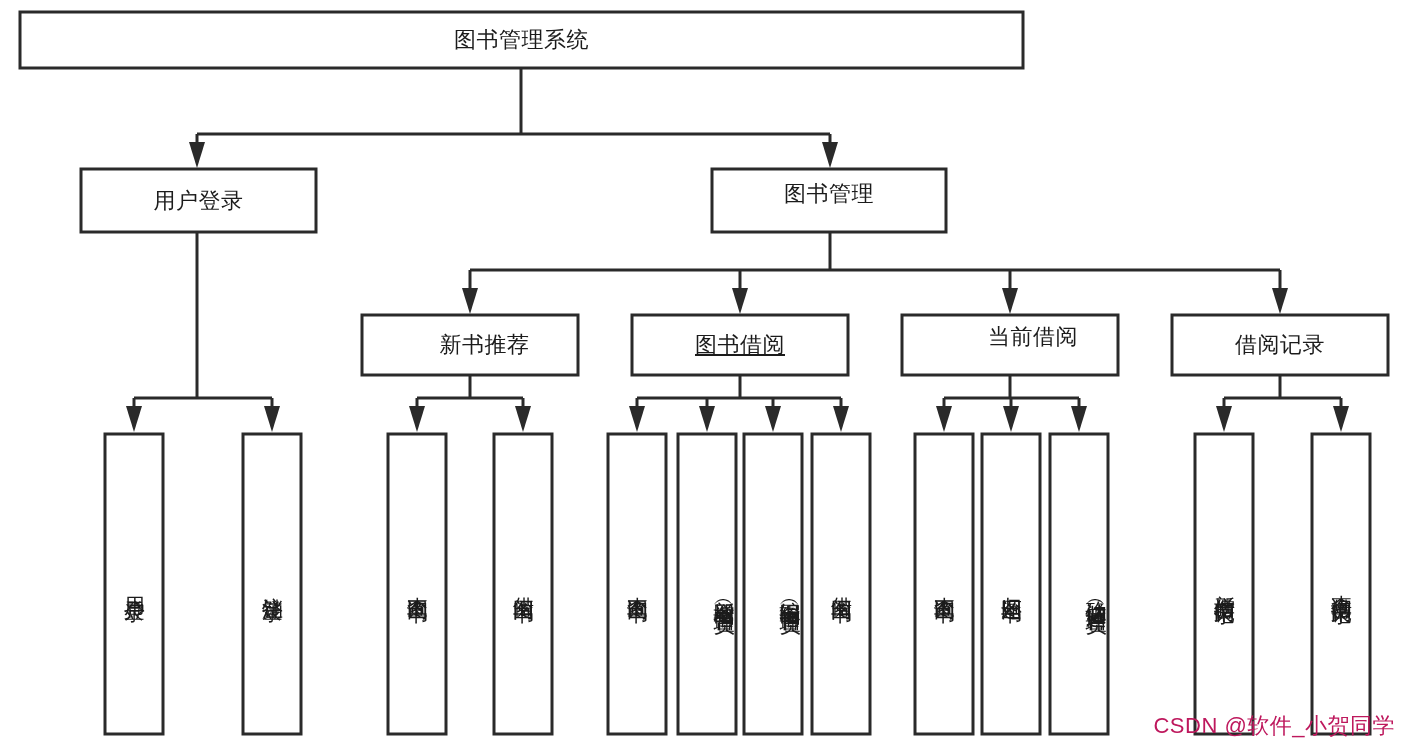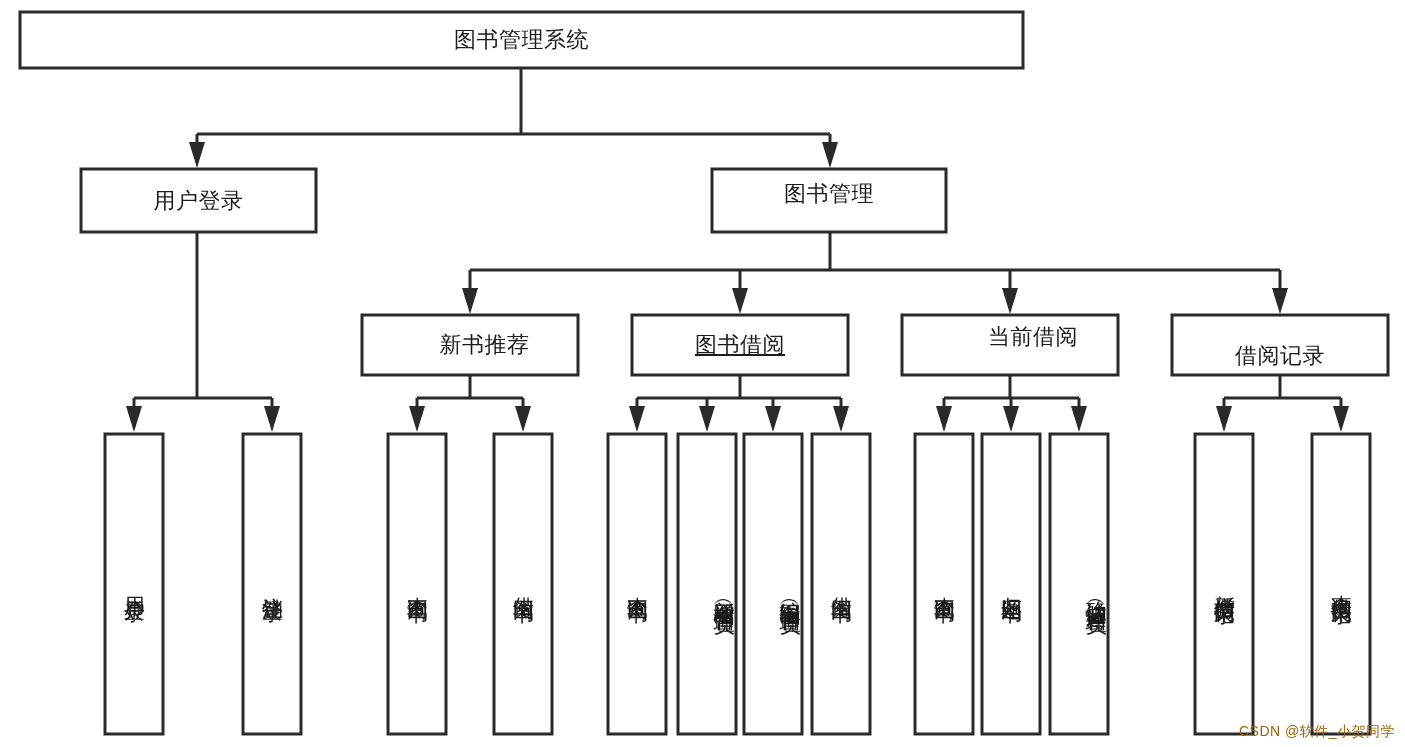--- a/index.html
+++ b/index.html
@@ -64,22 +64,22 @@
     font-size: 21px;
   }
   .node-label.vertical.short {
     align-items: center;
     padding-top: 0;
   }
   .watermark {
     position: absolute;
     right: 10px;
     bottom: 6px;
-    color: #a16207;
-    font-size: 14px;
+    color: #be185d;
+    font-size: 22px;
     letter-spacing: 0.5px;
     white-space: nowrap;
     pointer-events: none;
   }
 </style>
 </head>
 <body>
 
 <div id="diagram-root">
 
@@ -188,21 +188,21 @@
   </svg>
 
   <div class="node-label" style="left:20px; top:12px; width:1003px; height:56px;">图书管理系统</div>
 
   <div class="node-label" style="left:81px; top:169px; width:235px; height:63px;">用户登录</div>
   <div class="node-label" style="left:712px; top:169px; width:234px; height:50px;">图书管理</div>
 
   <div class="node-label" style="left:362px; top:315px; width:245px; height:60px;">新书推荐</div>
   <div class="node-label" style="left:632px; top:315px; width:216px; height:60px;text-decoration:underline;">图书借阅</div>
   <div class="node-label" style="left:902px; top:315px; width:216px; height:44px;padding-left:23px;">当前借阅</div>
-  <div class="node-label" style="left:1172px; top:326px; width:216px; height:60px;">借阅记录</div>
+  <div class="node-label" style="left:1172px; top:315px; width:216px; height:60px;">借阅记录</div>
 
   <div class="node-label vertical short" style="left:105px; top:434px; width:58px; height:300px;">用户登录</div>
   <div class="node-label vertical short" style="left:243px; top:434px; width:58px; height:300px;">注销登录</div>
 
   <div class="node-label vertical short" style="left:388px; top:434px; width:58px; height:300px;">查询图书</div>
   <div class="node-label vertical short" style="left:494px; top:434px; width:58px; height:300px;">借阅图书</div>
 
   <div class="node-label vertical short" style="left:608px; top:434px; width:58px; height:300px;">查询图书</div>
   <div class="node-label vertical" style="left:678px; top:434px; width:58px; height:300px;">新增图书（管理员）</div>
   <div class="node-label vertical" style="left:744px; top:434px; width:58px; height:300px;">编辑图书（管理员）</div>

